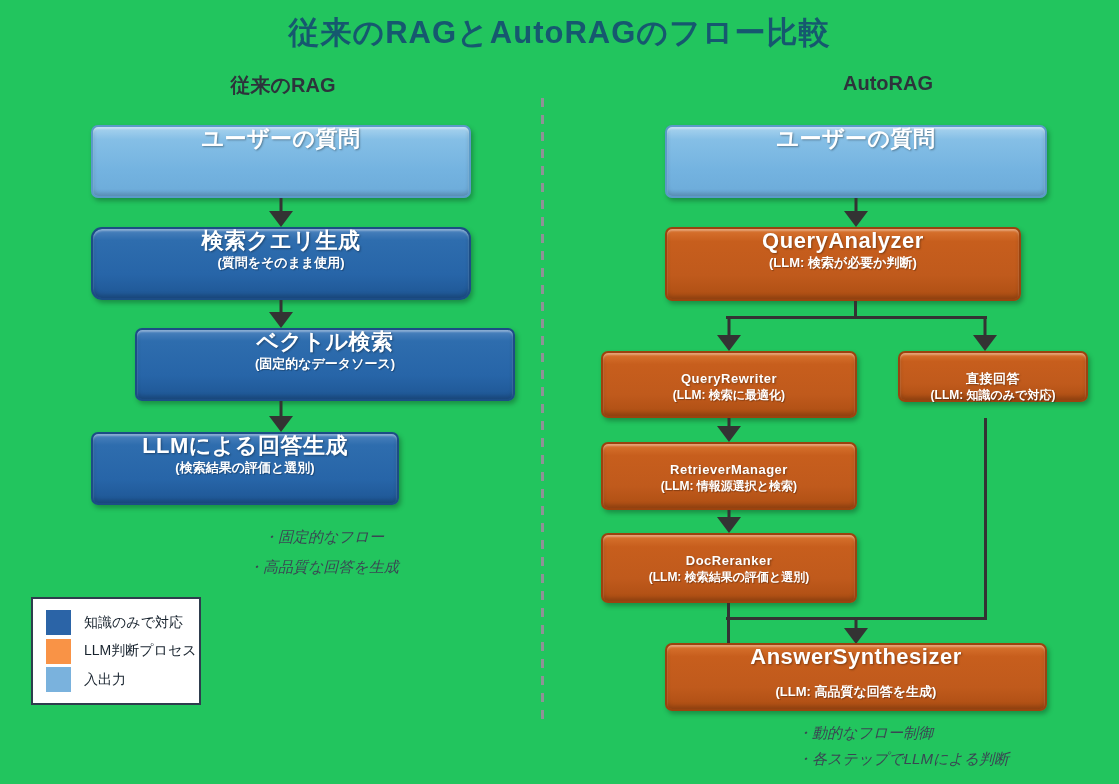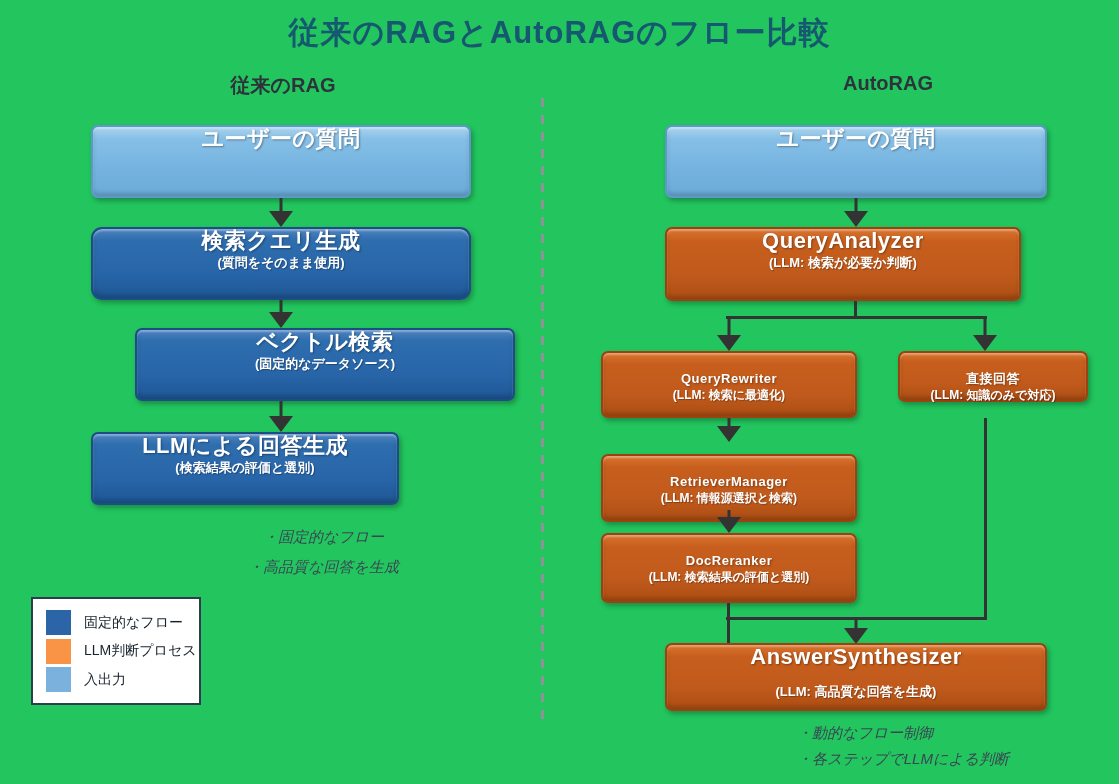--- a/index.html
+++ b/index.html
@@ -132,21 +132,21 @@
     <div class="box-title">LLMによる回答生成</div>
     <div class="box-sub">(検索結果の評価と選別)</div>
   </div>
 
   <div class="note" style="left:263px;top:528px;">・固定的なフロー</div>
   <div class="note" style="left:248px;top:558px;">・高品質な回答を生成</div>
 
   <div class="legend" style="left:31px;top:597px;width:170px;height:108px;">
     <div class="legend-row">
       <div class="legend-swatch" style="background-color: rgb(43, 100, 167);"></div>
-      <div class="legend-label">固定的なフロー</div>
+      <div class="legend-label">知識のみで対応</div>
     </div>
     <div class="legend-row">
       <div class="legend-swatch" style="background-color: rgb(249, 147, 70);"></div>
       <div class="legend-label">LLM判断プロセス</div>
     </div>
     <div class="legend-row">
       <div class="legend-swatch" style="background-color: rgb(122, 178, 221);"></div>
       <div class="legend-label">入出力</div>
     </div>
   </div>
@@ -172,21 +172,21 @@
     <div class="box-sub">(LLM: 検索に最適化)</div>
   </div>
 
   <div class="box llm small" style="left:898px;top:351px;width:190px;height:51px;">
     <div class="box-title">直接回答</div>
     <div class="box-sub">(LLM: 知識のみで対応)</div>
   </div>
 
   <div class="arrow-down" style="left:717px;top:418px;height:24px;"></div>
 
-  <div class="box llm small" style="left:601px;top:454px;width:256px;height:68px;">
+  <div class="box llm small" style="left:601px;top:442px;width:256px;height:68px;">
     <div class="box-title">RetrieverManager</div>
     <div class="box-sub">(LLM: 情報源選択と検索)</div>
   </div>
 
   <div class="arrow-down" style="left:717px;top:510px;height:23px;"></div>
 
   <div class="box llm small" style="left:601px;top:533px;width:256px;height:70px;">
     <div class="box-title">DocReranker</div>
     <div class="box-sub">(LLM: 検索結果の評価と選別)</div>
   </div>

